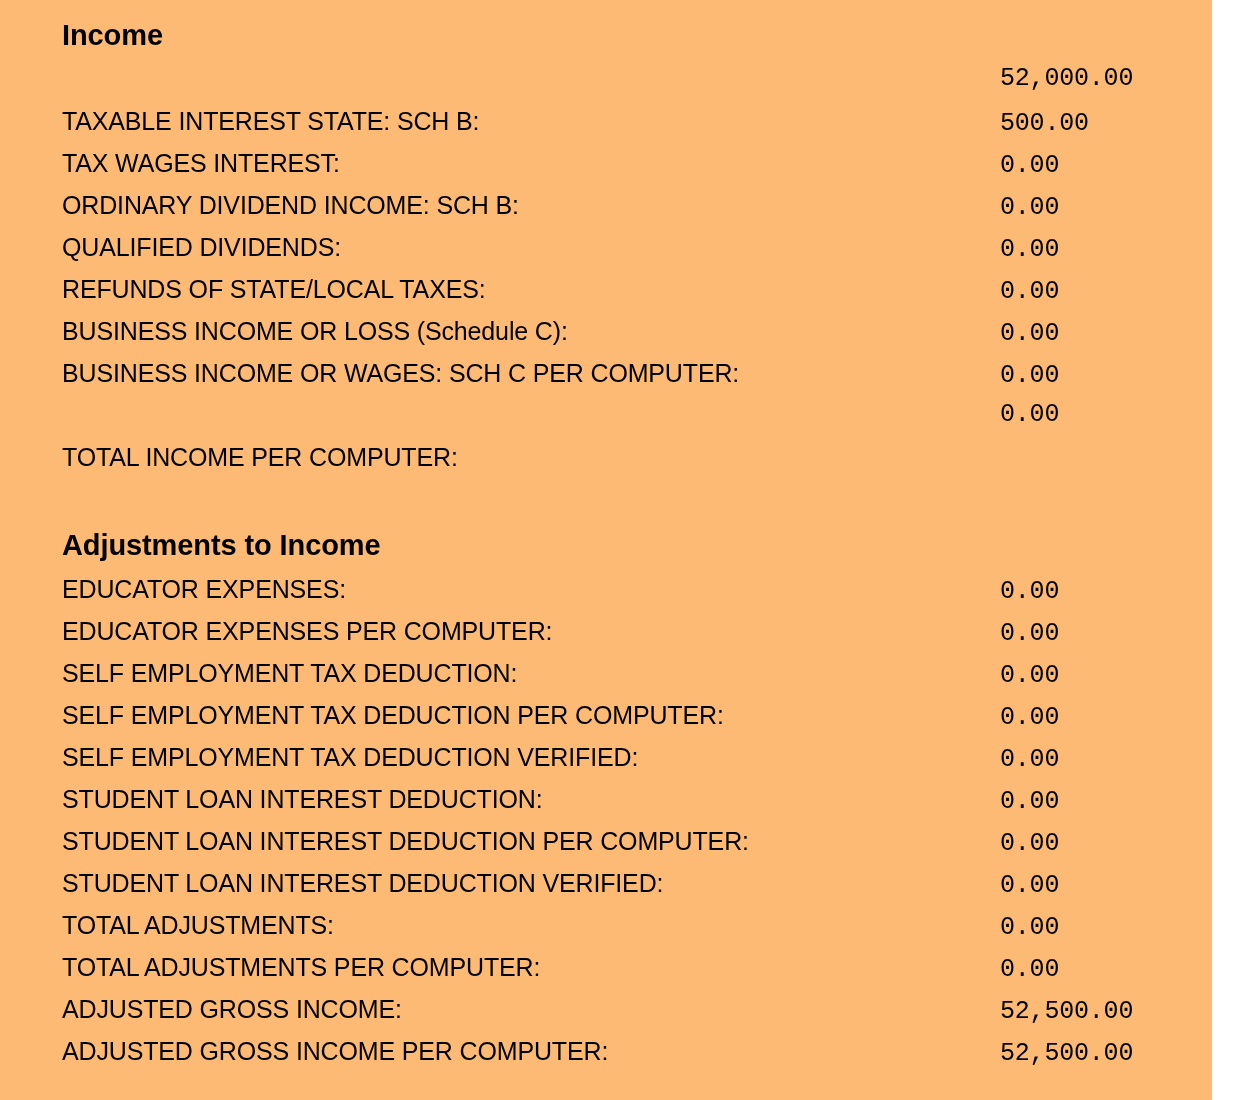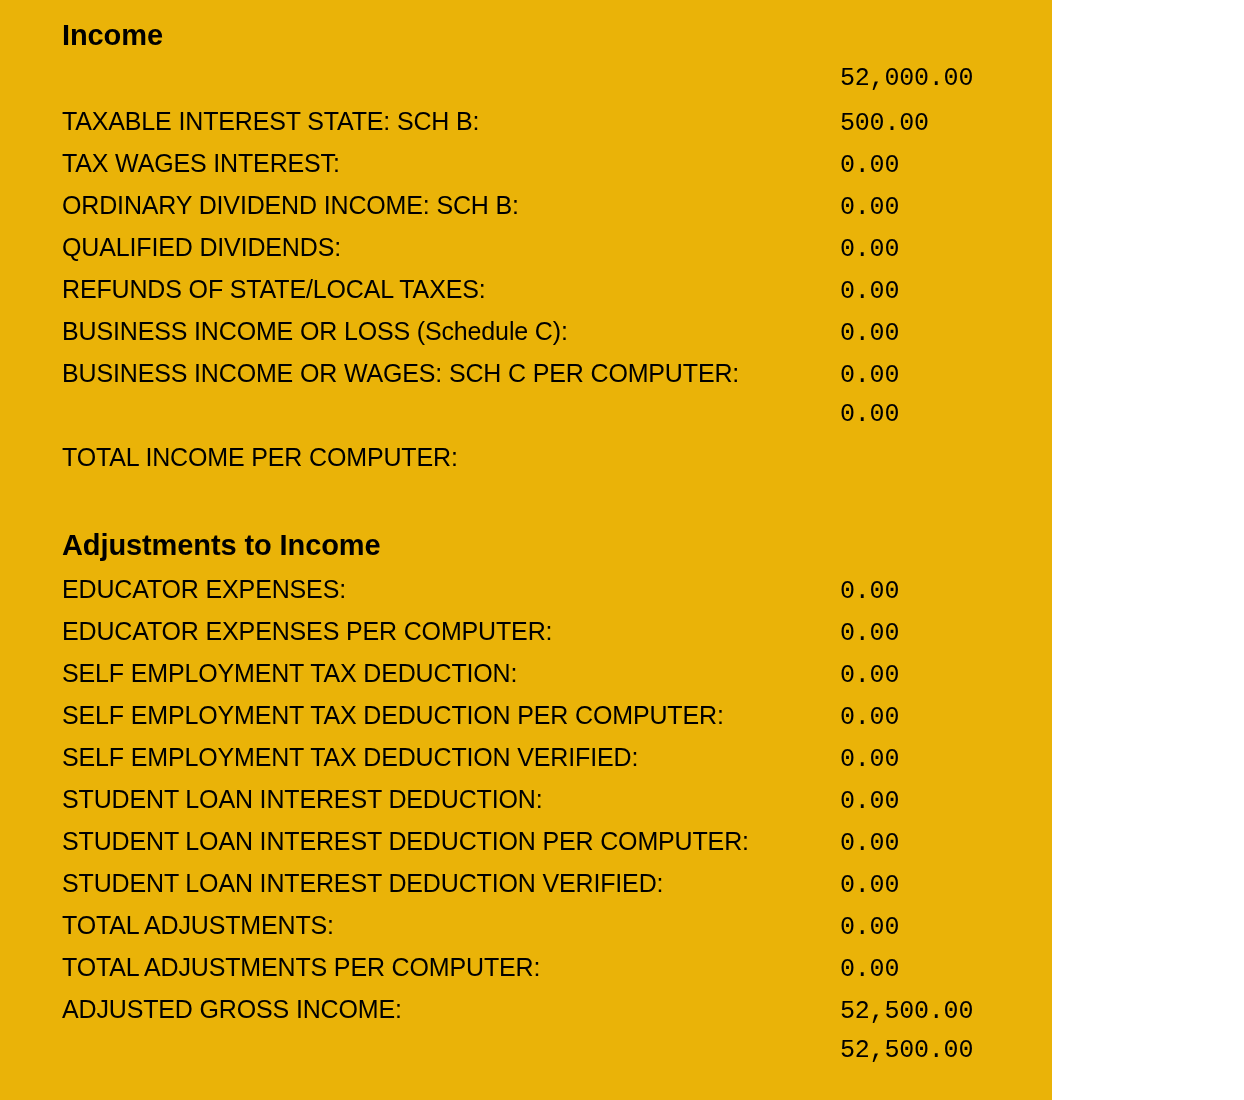--- a/index.html
+++ b/index.html
@@ -10,24 +10,24 @@
   }
   body {
     width: 1244px;
     height: 1100px;
     font-family: "Liberation Sans", sans-serif;
     color: #000000;
     -webkit-font-smoothing: antialiased;
   }
   .page {
     box-sizing: border-box;
-    width: 1052px;
+    width: 1212px;
     height: 1100px;
     padding: 14px 16px 0 62px;
-    background: #eab308;
+    background: #fdba74;
   }
   .section {
     margin: 0;
   }
   .section + .section {
     margin-top: 46px;
   }
   .section-heading {
     font-size: 29px;
     font-weight: bold;
@@ -180,19 +180,20 @@
             <span class="row-label">TOTAL ADJUSTMENTS PER COMPUTER:</span>
             <span class="row-spacer"></span>
             <span class="row-value">0.00</span>
           </div>
           <div class="row">
             <span class="row-label">ADJUSTED GROSS INCOME:</span>
             <span class="row-spacer"></span>
             <span class="row-value">52,500.00</span>
           </div>
           <div class="row">
+            <span class="row-label">ADJUSTED GROSS INCOME PER COMPUTER:</span>
             <span class="row-spacer"></span>
             <span class="row-value">52,500.00</span>
           </div>
         </div>
       </div>
     </div>
 </div>
 
 </body></html>

